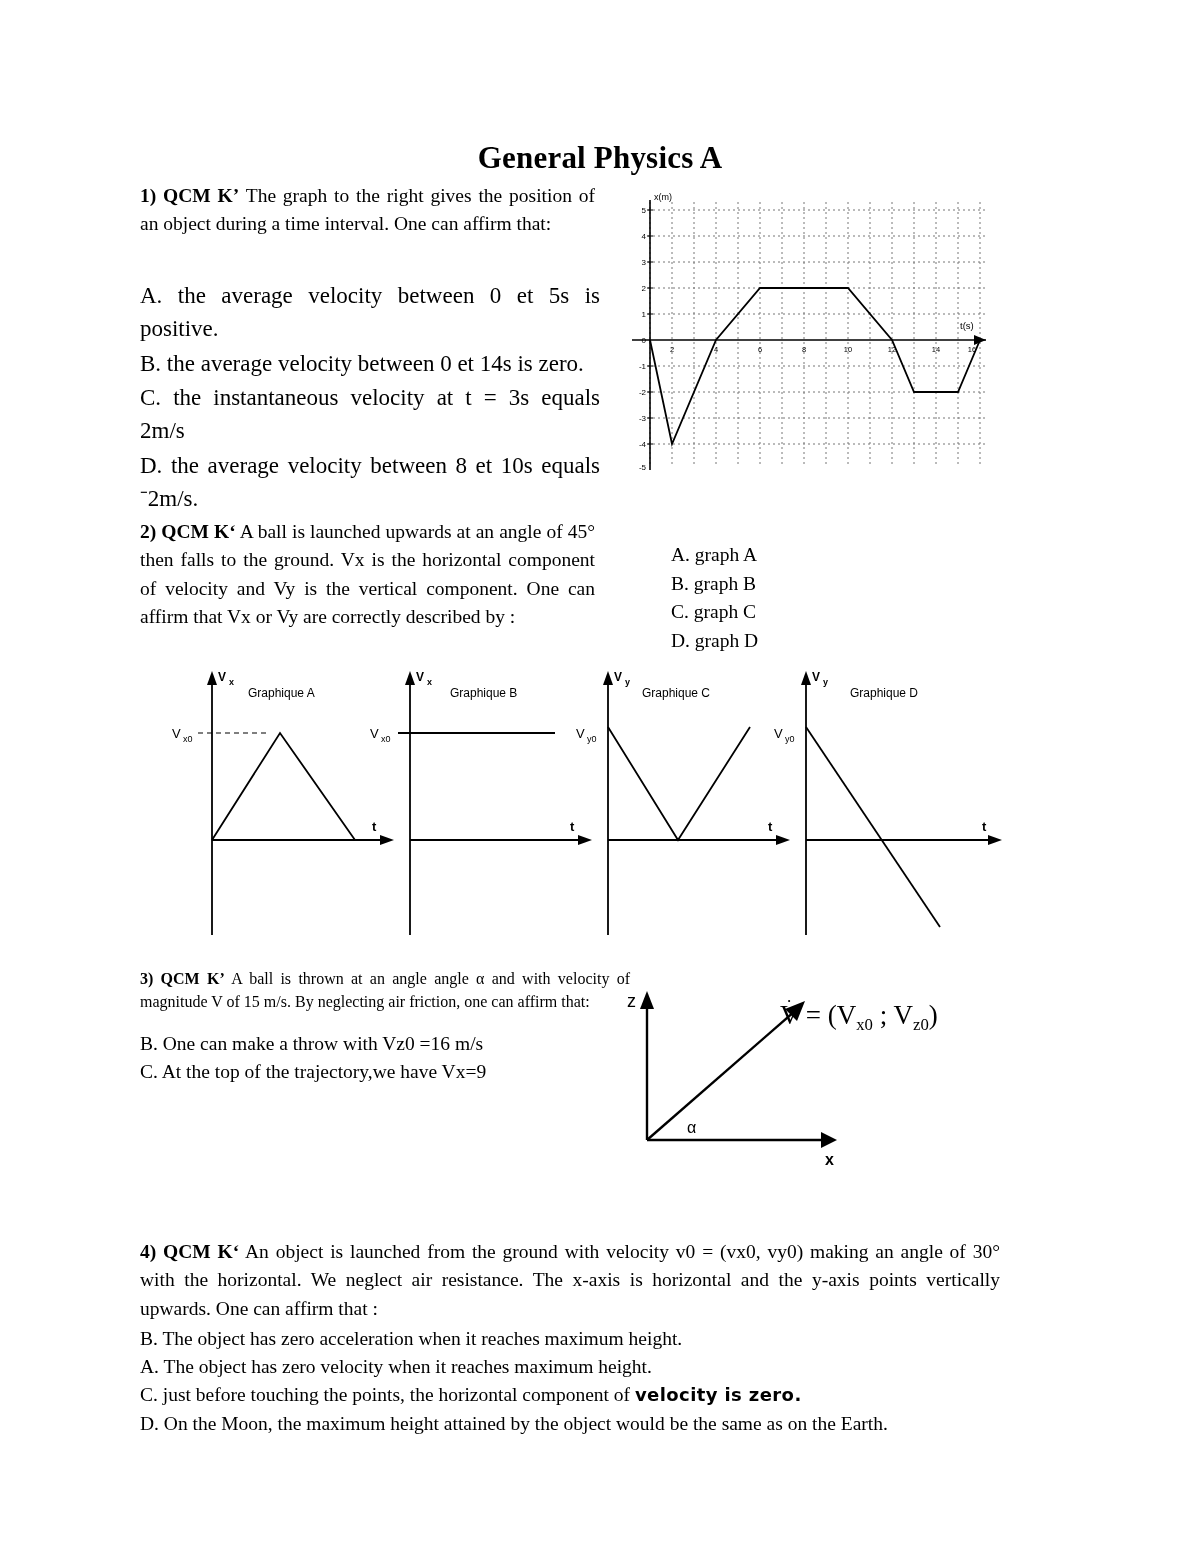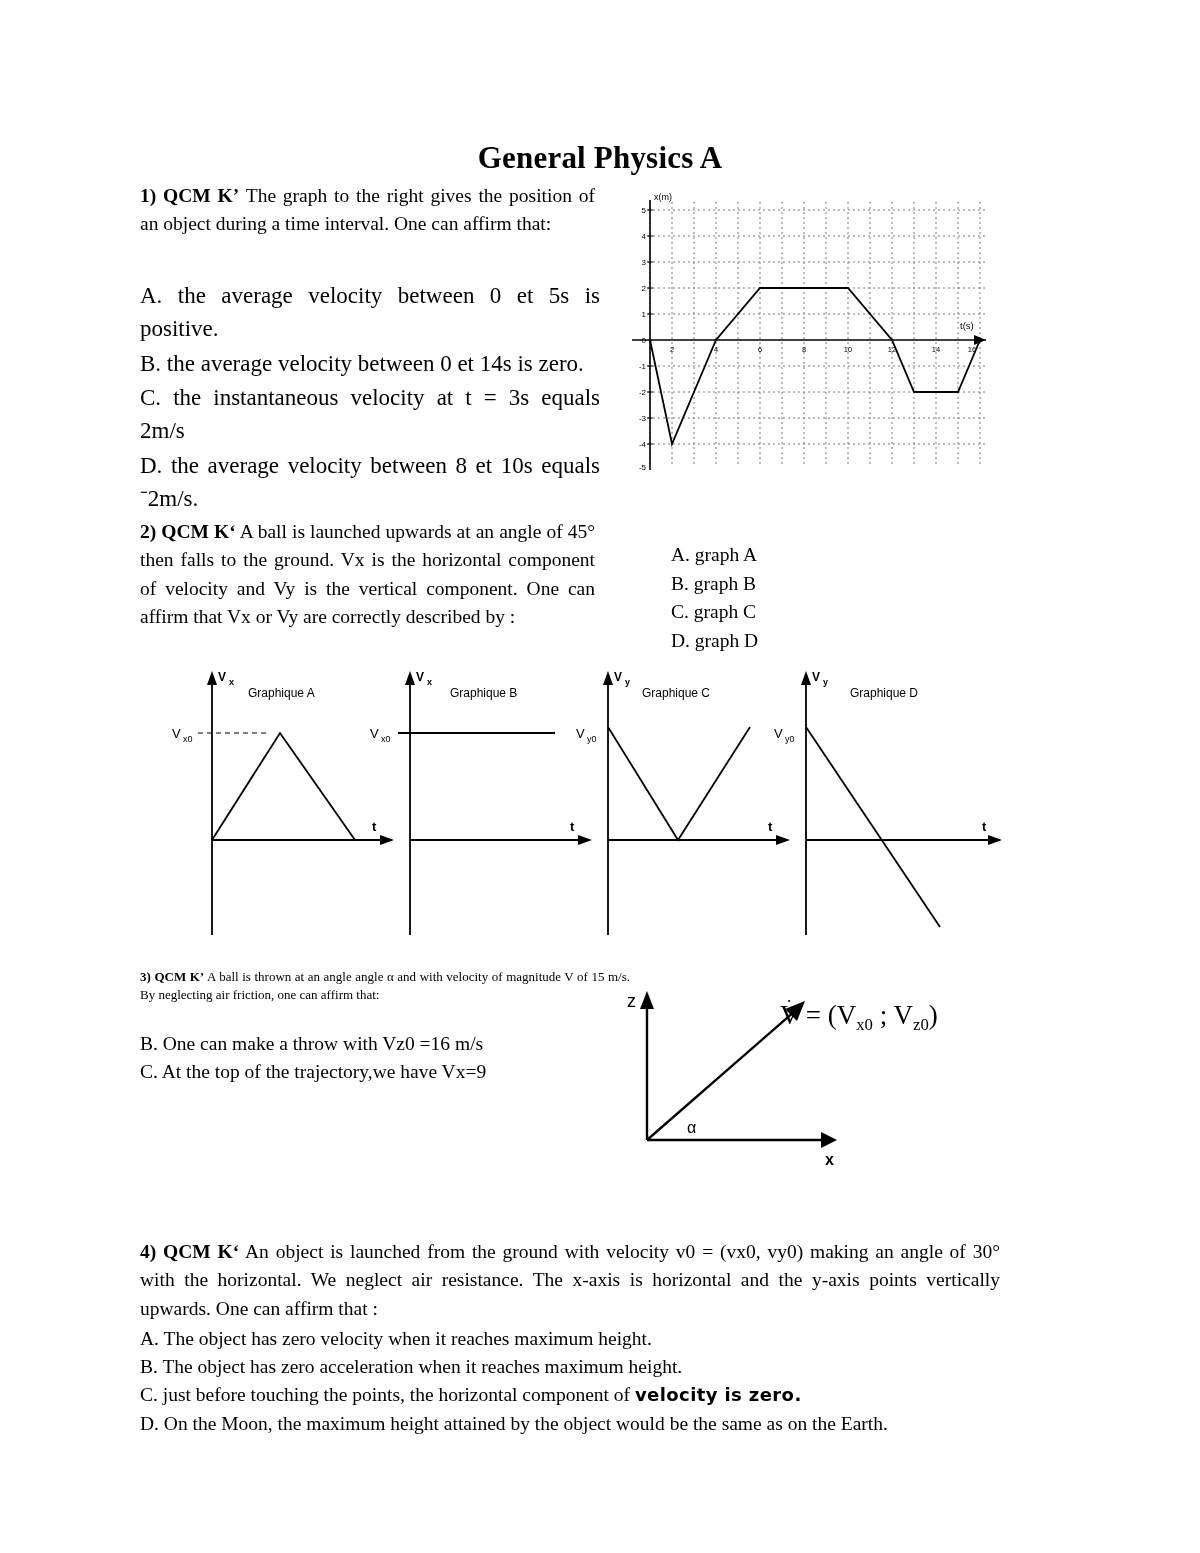--- a/index.html
+++ b/index.html
@@ -83,21 +83,21 @@
     left: 150px; top: 665px;
     width: 900px;
     height: 275px;
   }
 
   
   .q3-text {
     position: absolute;
     left: 140px; top: 968px;
     width: 490px;
-    font-size: 13px;
+    font-size: 16px;
     line-height: 1.42;
     text-align: justify;
   }
   .q3-text .lead { font-weight: bold; }
   .q3-opts {
     position: absolute;
     left: 140px; top: 1030px;
     width: 500px;
     font-size: 19.5px;
     line-height: 1.45;
@@ -346,22 +346,22 @@
       <span style="position:absolute; left:7px; top:-13px; font-size:17px;">.</span>
       <span>V = (V</span></span><sub>x0</sub><span> ; V</span><sub>z0</sub><span>)</span>
   </div>
 
   <div class="q4">
     <div>
       <span class="lead">4) QCM K‘</span>
       <span>An object is launched from the ground with velocity v0 = (vx0, vy0) making an angle of 30° with the horizontal. We neglect air resistance. The x-axis is horizontal and the y-axis points vertically upwards. One can affirm that :</span>
     </div>
     <div class="q4-opts">
+      <div>B. The object has zero acceleration  when it reaches maximum height.</div>
       <div>A. The object has zero velocity when it reaches maximum height.</div>
-      <div>B. The object has zero acceleration  when it reaches maximum height.</div>
       <div>
         <span>C. just before touching the points, the horizontal component of </span><span class="handwriting">velocity is zero.</span>
       </div>
       <div>D. On the Moon, the maximum height attained by the object would be the same as on the Earth.</div>
     </div>
   </div>
 
 </div>
 
 </body></html>

